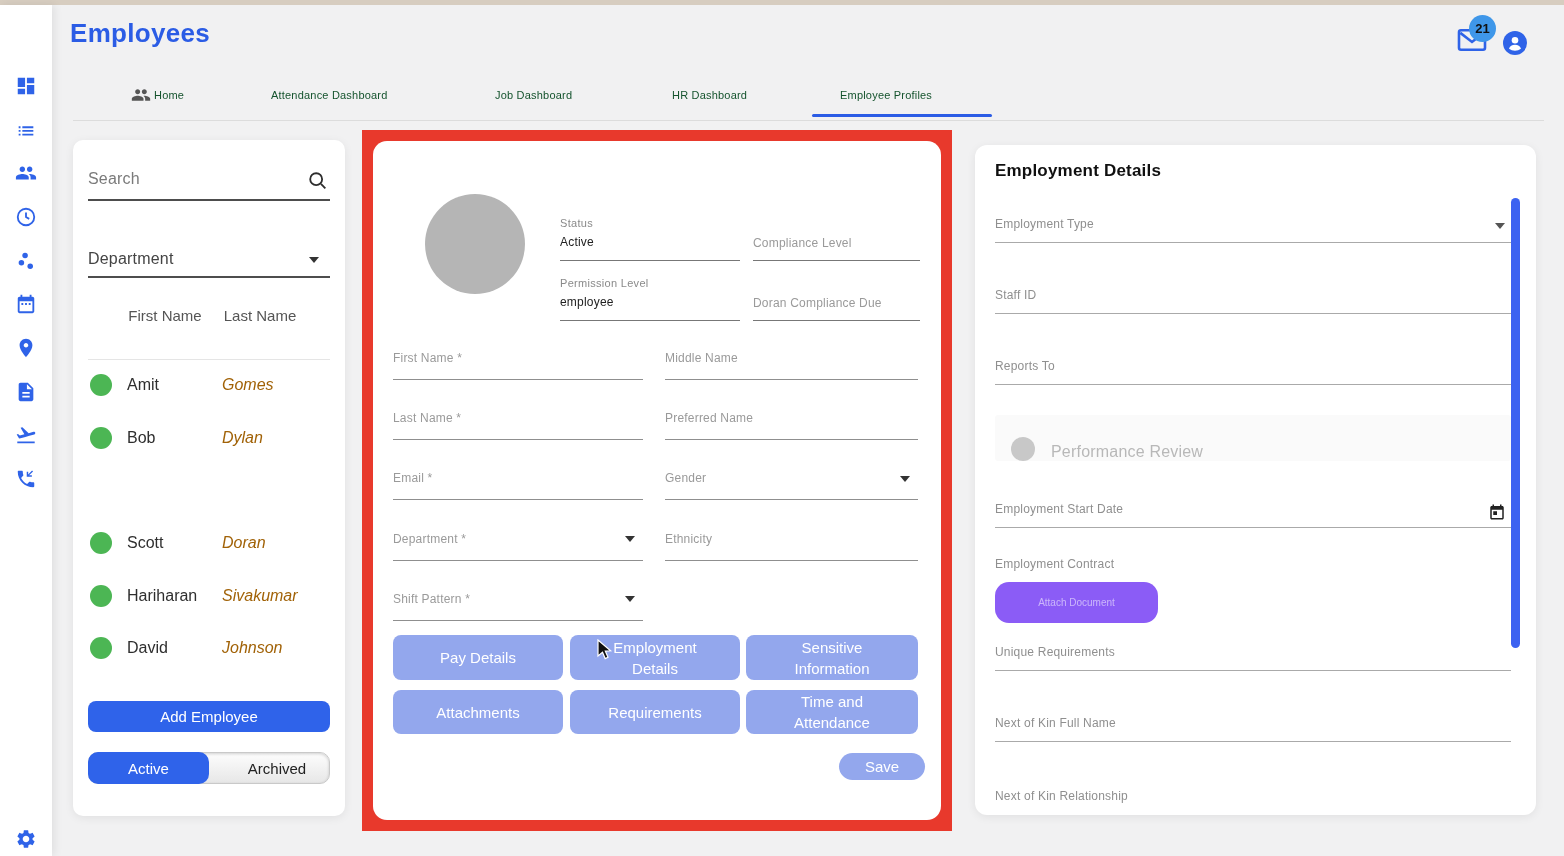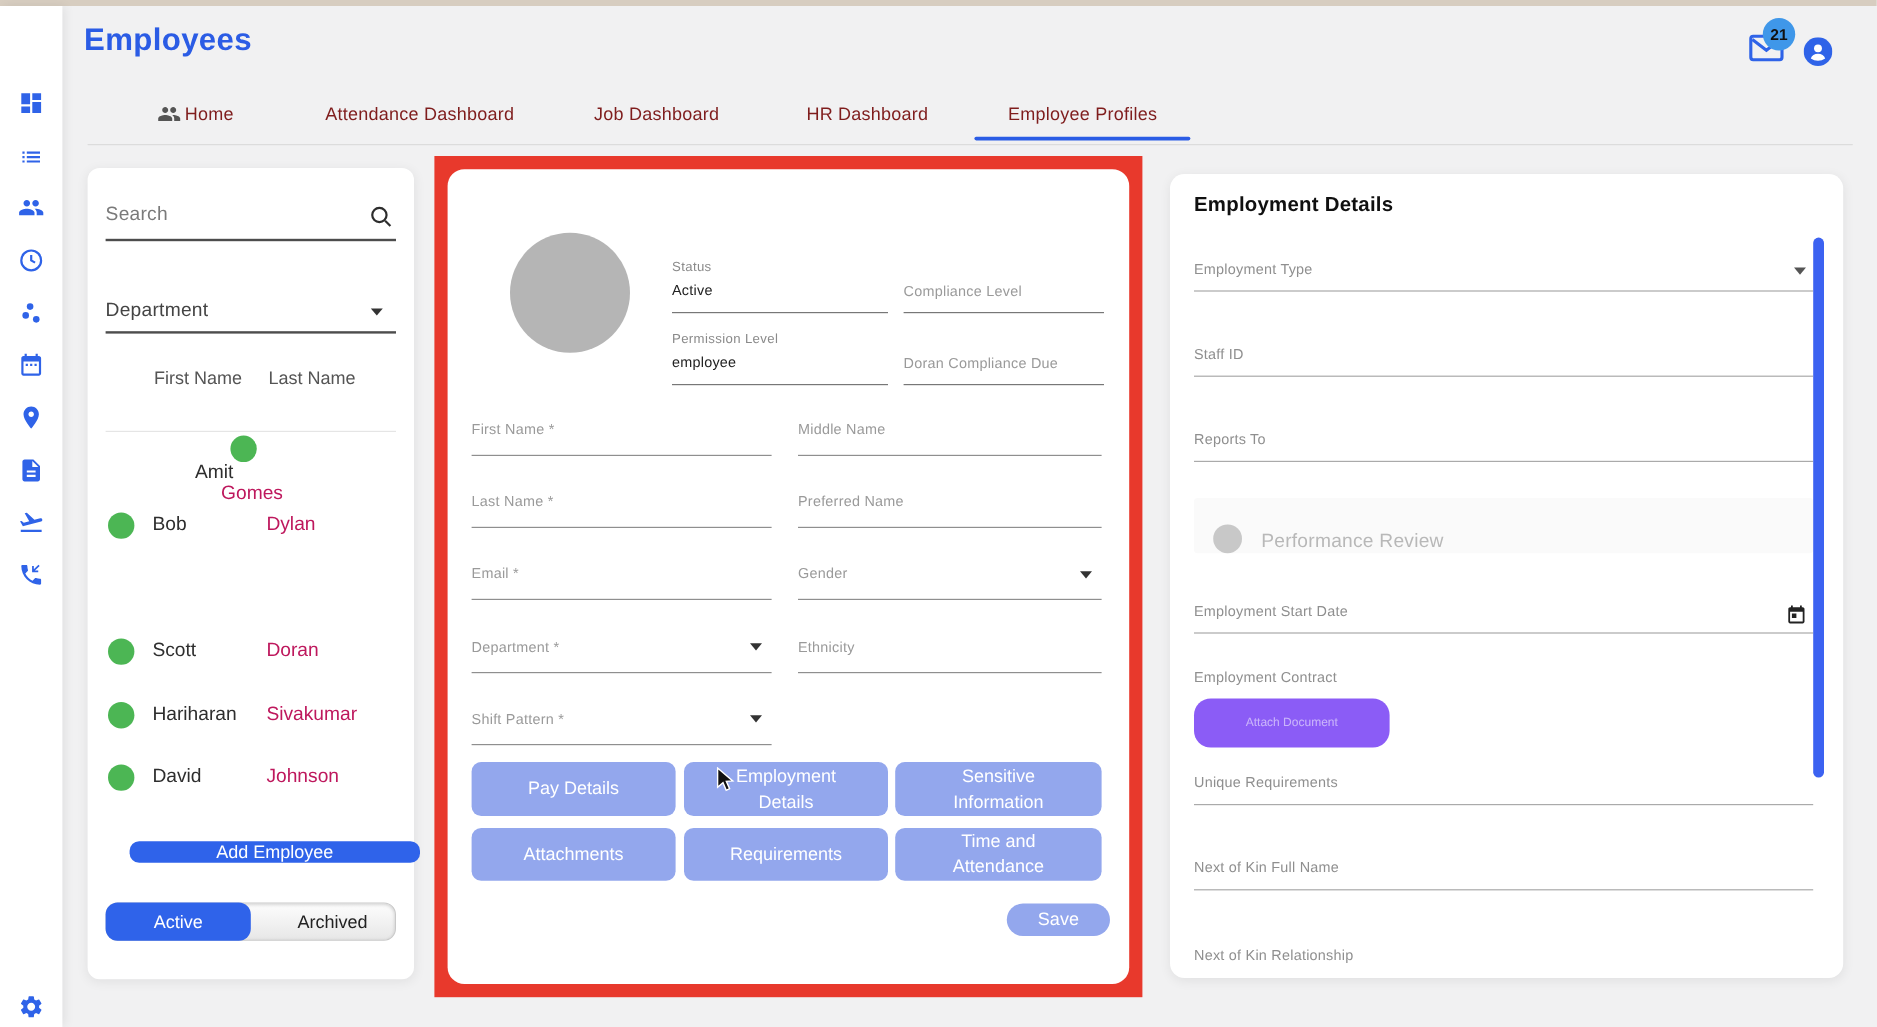--- a/index.html
+++ b/index.html
@@ -6,26 +6,26 @@
   html,body { width:1564px; height:856px; overflow:hidden; }
   body { font-family:"Liberation Sans", sans-serif; background:#f1f1f2; position:relative; }
   .abs { position:absolute; }
   .card { background:#fff; border-radius:12px; box-shadow:0 2px 10px rgba(0,0,0,0.07); }
   .ul { position:absolute; height:1px; background:#8f8f8f; }
   .flabel { position:absolute; font-size:12px; color:#9a9a9a; letter-spacing:0.2px; white-space:nowrap; }
   .dark { color:#222; }
   .caret { position:absolute; width:0; height:0; border-left:5px solid transparent; border-right:5px solid transparent; border-top:6px solid #333; }
   .btn-blue { position:absolute; background:#2f63ea; color:#fff; border-radius:8px; display:flex; align-items:center; justify-content:center; font-size:15px; cursor:pointer; }
   .btn-peri { position:absolute; background:#93a7ed; color:#fff; border-radius:8px; display:flex; align-items:center; justify-content:center; font-size:15px; text-align:center; line-height:21px; cursor:pointer; }
-  .tab { position:absolute; top:82px; height:26px; display:flex; align-items:center; font-size:15px; color:#7f1d1d; letter-spacing:0.2px; cursor:pointer; white-space:nowrap; }
+  .tab { position:absolute; top:82px; height:26px; display:flex; align-items:center; font-size:11px; color:#14532d; letter-spacing:0.2px; cursor:pointer; white-space:nowrap; }
   .side-icon { position:absolute; left:15px; width:22px; height:22px; cursor:pointer; }
   .emp-row { position:absolute; left:17px; width:240px; height:44px; display:flex; align-items:center; cursor:pointer; }
   .emp-dot { width:22px; height:22px; border-radius:50%; background:#4cb654; margin-right:15px; flex:none; }
   .emp-first { width:95px; font-size:16px; color:#2e2e2e; }
-  .emp-last { font-size:16px; color:#be185d; }
+  .emp-last { font-size:16px; color:#a16207;font-style:italic; }
   .tiny-label { position:absolute; font-size:11px; color:#8a8a8a; letter-spacing:0.3px; }
   svg { display:block; }
 </style>
 </head>
 <body>
 
 <div class="abs" style="left:0;top:0;width:1564px;height:5px;background:#d7cdc0;"></div>
 
 <div class="abs" style="left:0;top:5px;width:52px;height:851px;background:#fff;box-shadow:3px 0 8px rgba(0,0,0,0.07);z-index:5;">
   <div class="side-icon" style="top:70px;">
@@ -146,21 +146,21 @@
   <div class="abs" style="left:15px;top:59px;width:242px;height:2px;background:#4d4d4d;"></div>
 
   <div class="abs" style="left:15px;top:110px;font-size:16px;color:#444;letter-spacing:0.2px;cursor:pointer;">Department</div>
   <div class="caret" style="left:236px;top:117px;cursor:pointer;"></div>
   <div class="abs" style="left:15px;top:136px;width:242px;height:2px;background:#4d4d4d;"></div>
 
   <div class="abs" style="left:53px;top:165px;width:78px;text-align:center;font-size:15px;color:#555;line-height:22px;">First Name</div>
   <div class="abs" style="left:146px;top:165px;width:82px;text-align:center;font-size:15px;color:#555;line-height:22px;">Last Name</div>
   <div class="abs" style="left:15px;top:219px;width:242px;height:1px;background:#e5e5e5;"></div>
 
-  <div class="emp-row" style="top:223px;flex-direction:column;">
+  <div class="emp-row" style="top:223px;">
     <span class="emp-dot"></span>
     <span class="emp-first">Amit</span>
     <span class="emp-last">Gomes</span>
   </div>
   <div class="emp-row" style="top:276px;">
     <span class="emp-dot"></span>
     <span class="emp-first">Bob</span>
     <span class="emp-last">Dylan</span>
   </div>
   <div class="emp-row" style="top:381px;">
@@ -172,21 +172,21 @@
     <span class="emp-dot"></span>
     <span class="emp-first">David</span>
     <span class="emp-last">Johnson</span>
   </div>
   <div class="emp-row" style="top:434px;">
     <span class="emp-dot"></span>
     <span class="emp-first">Hariharan</span>
     <span class="emp-last">Sivakumar</span>
   </div>
 
-  <div class="btn-blue" style="left:15px;top:561px;width:242px;height:18px;margin-left:20px;">Add Employee</div>
+  <div class="btn-blue" style="left:15px;top:561px;width:242px;height:31px;">Add Employee</div>
 
   <div class="abs" style="left:15px;top:612px;width:242px;height:32px;background:linear-gradient(#fdfdfd,#e7e7e7);border:1px solid #c9c9c9;border-radius:10px;box-shadow:inset 0 1px 3px rgba(0,0,0,0.18);">
     <div style="position:absolute;left:-1px;top:-1px;width:121px;height:32px;background:#2f63ea;border-radius:10px;color:#fff;font-size:15px;display:flex;align-items:center;justify-content:center;cursor:pointer;">Active</div>
     <div style="position:absolute;right:0;top:0;width:104px;height:30px;color:#222;font-size:15px;display:flex;align-items:center;justify-content:center;cursor:pointer;">Archived</div>
   </div>
 </div>
 
 <div class="abs" style="left:362px;top:130px;width:590px;height:701px;background:#e8392c;padding:11px;z-index:3;">
   <div style="position:relative;width:100%;height:100%;background:#fff;border-radius:14px;">
 

